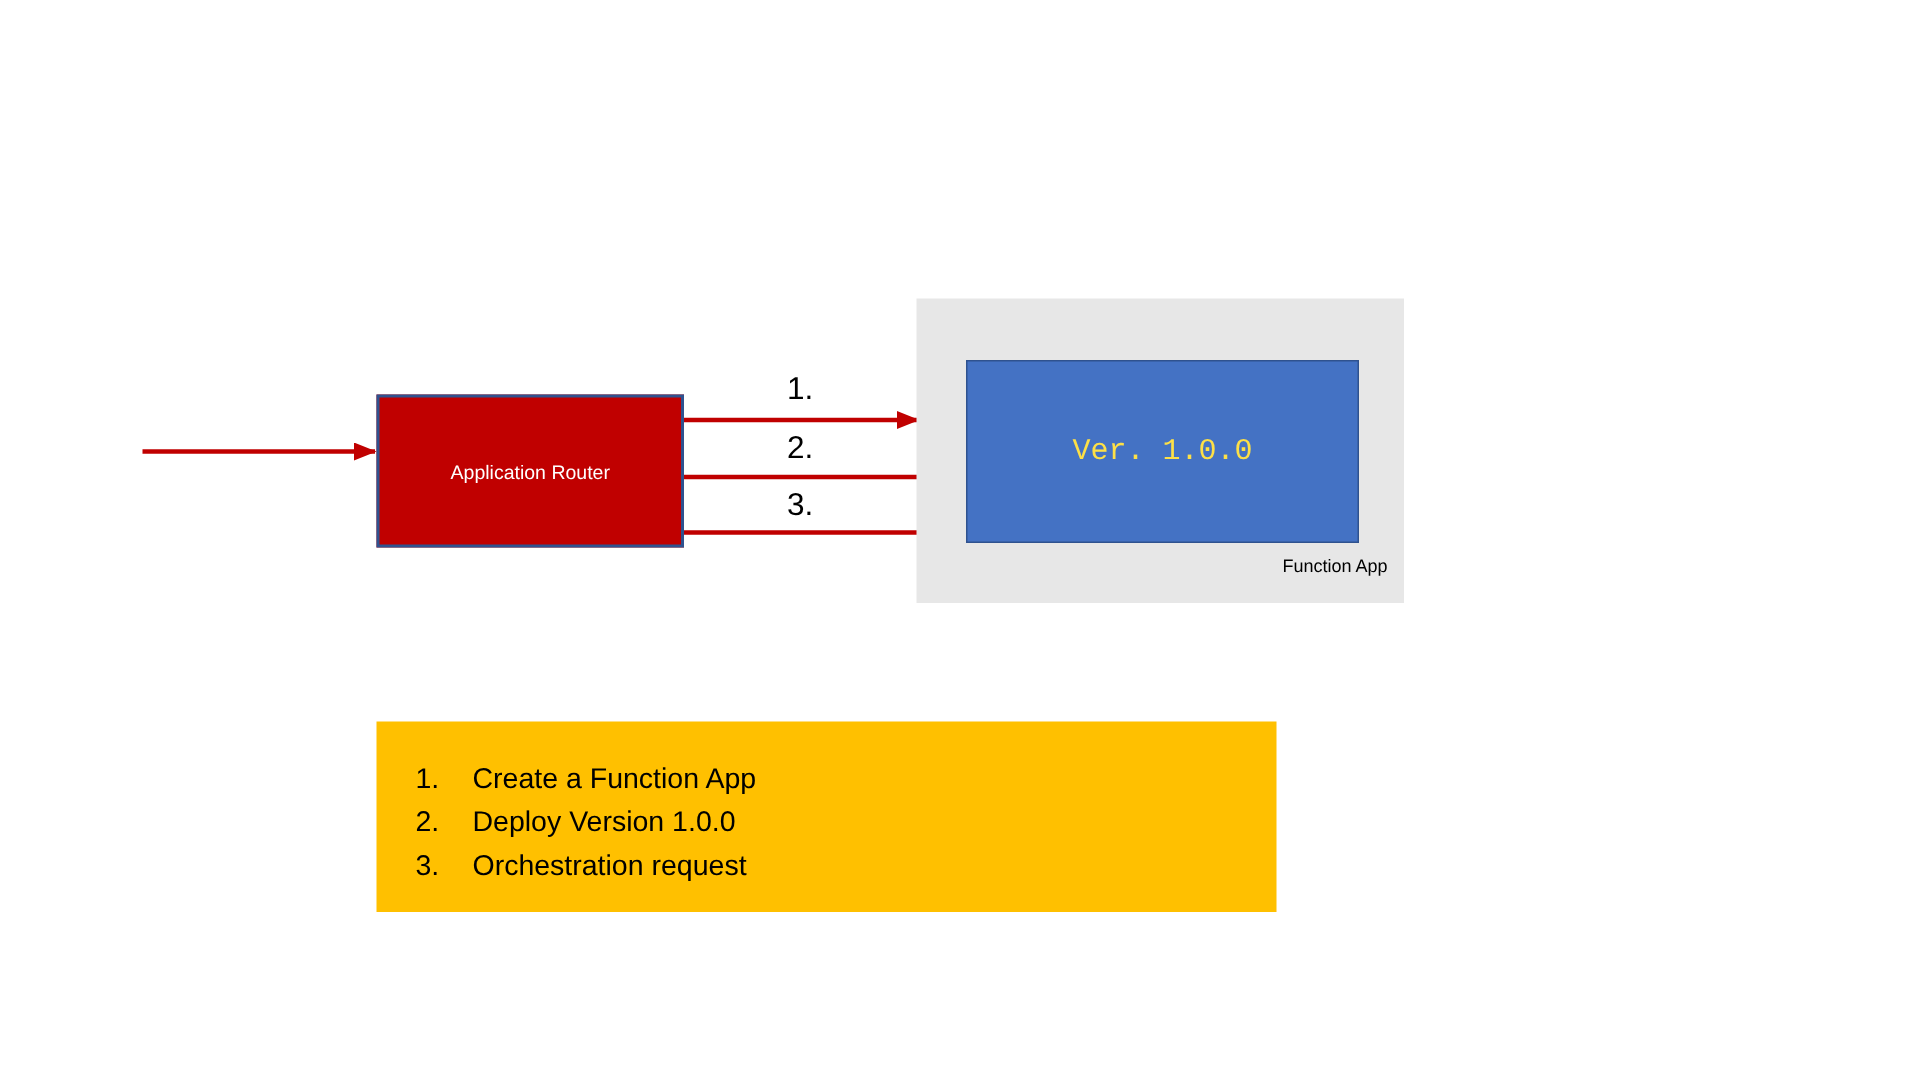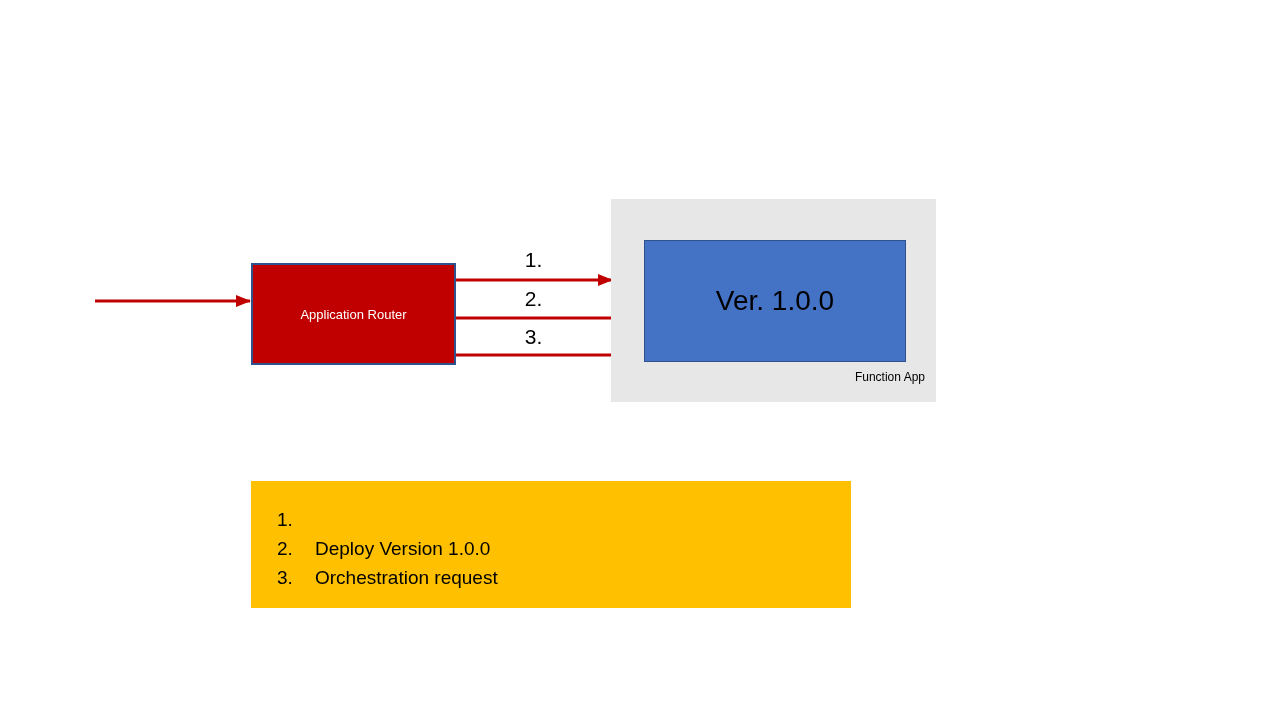--- a/index.html
+++ b/index.html
@@ -51,22 +51,23 @@
     left: 33px; top: 41px;
     width: 262px; height: 122px;
     background: #4472C4;
     border: 1.5px solid #2F528F;
     box-sizing: border-box;
     display: flex;
     align-items: center;
     justify-content: center;
   }
   .version-box .label {
-    color: #000000;
-    font-size: 28px;
+    color: #fde047;
+    font-size: 20px;
+    font-family: Liberation Mono, monospace;
   }
   .fa-label {
     position: absolute;
     right: 11px; top: 171px;
     color: #000000;
     font-size: 12px;
   }
   .arrow-label {
     position: absolute;
     left: 456px;
@@ -128,20 +129,21 @@
     <div class="fa-label">Function App</div>
   </div>
 
   <div class="arrow-label arrow-label-1">1.</div>
   <div class="arrow-label arrow-label-2">2.</div>
   <div class="arrow-label arrow-label-3">3.</div>
 
   <div class="legend-box">
     <div class="legend-row">
       <span class="num">1.</span>
+      <span class="txt">Create a Function App</span>
     </div>
     <div class="legend-row">
       <span class="num">2.</span>
       <span class="txt">Deploy Version 1.0.0</span>
     </div>
     <div class="legend-row">
       <span class="num">3.</span>
       <span class="txt">Orchestration request</span>
     </div>
   </div>

